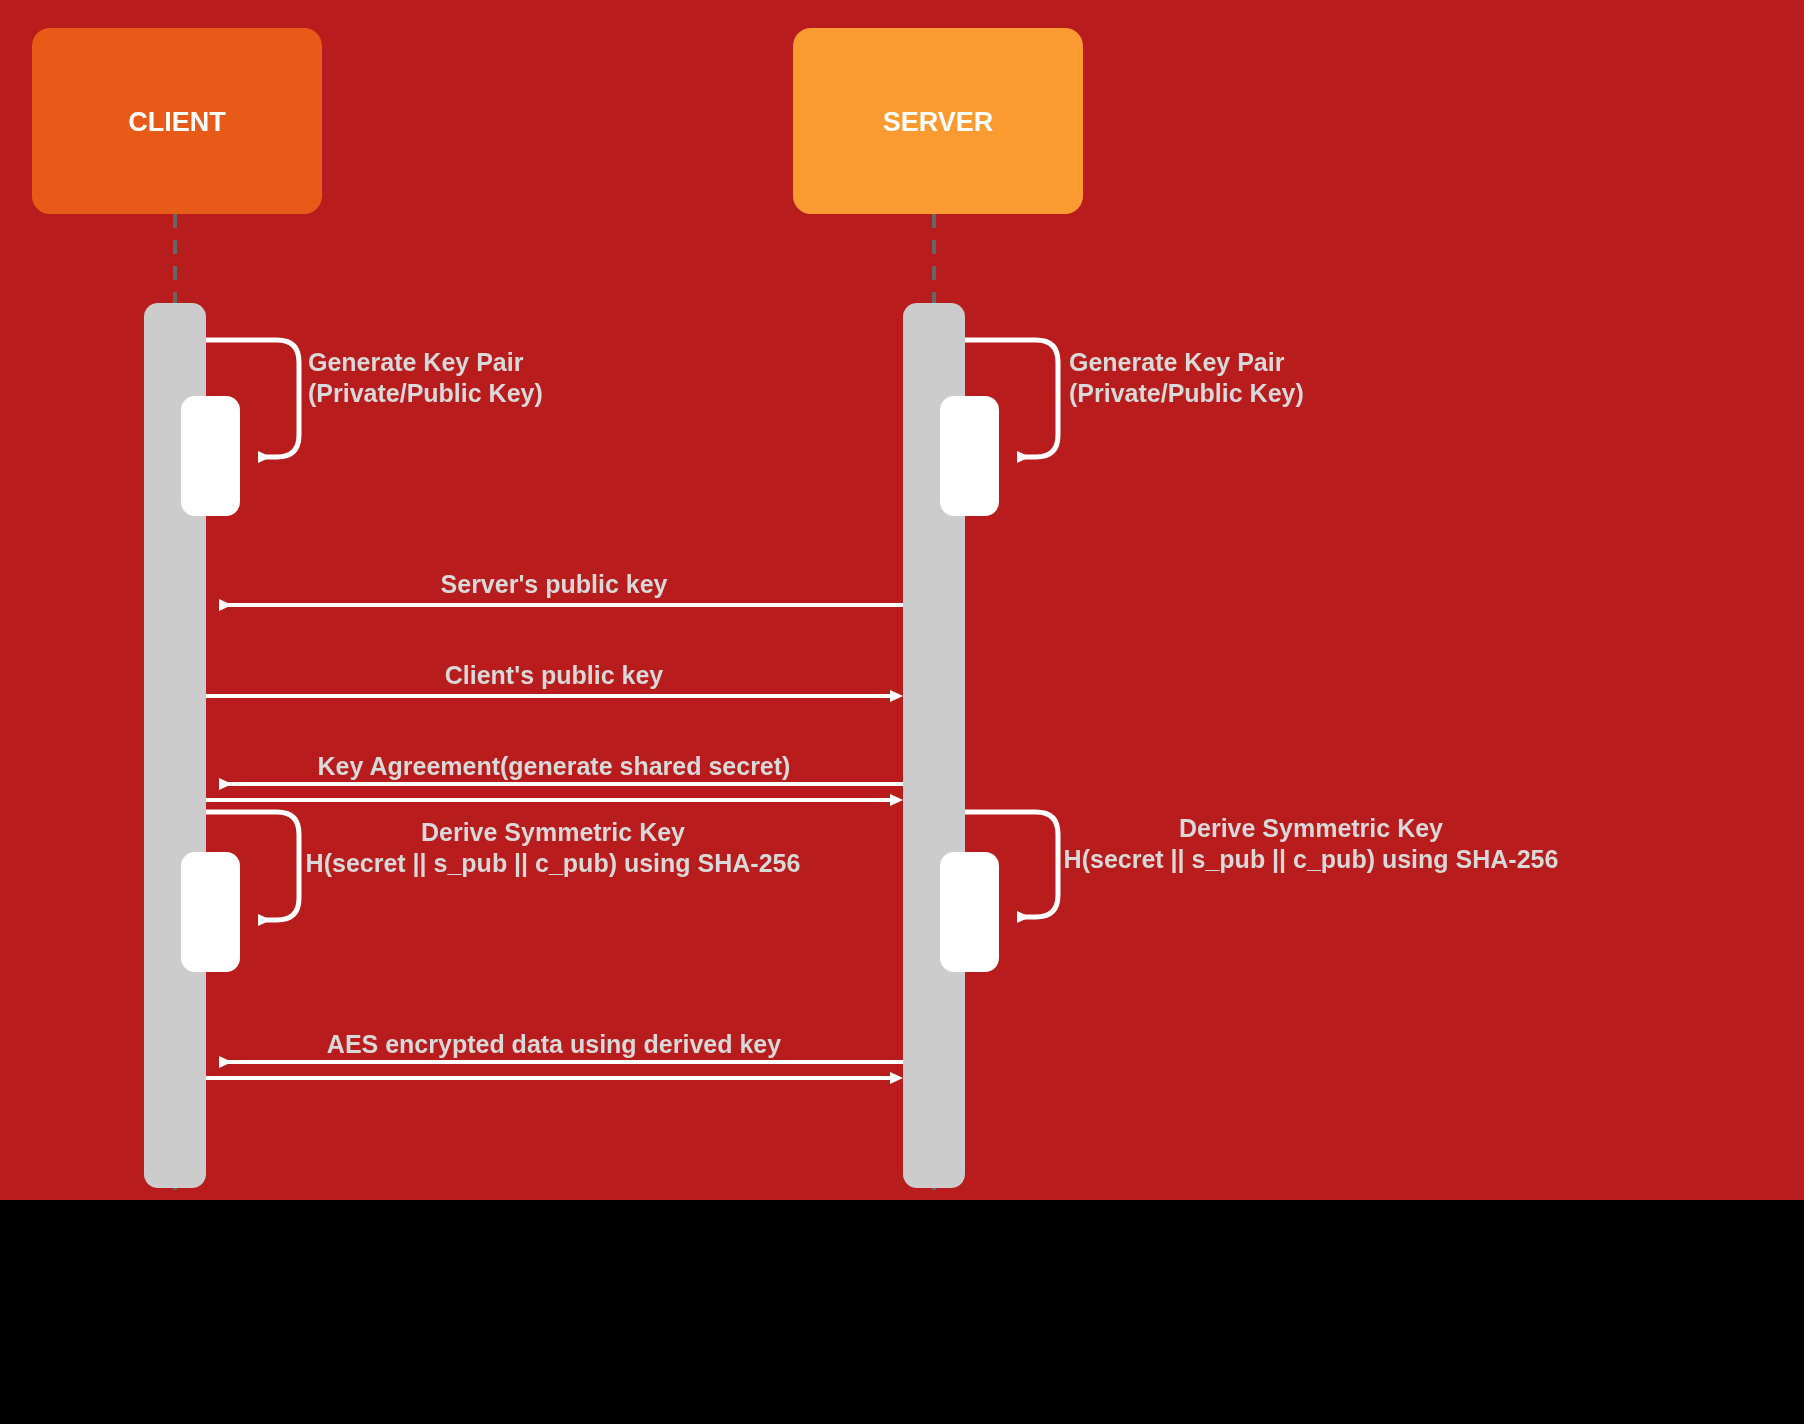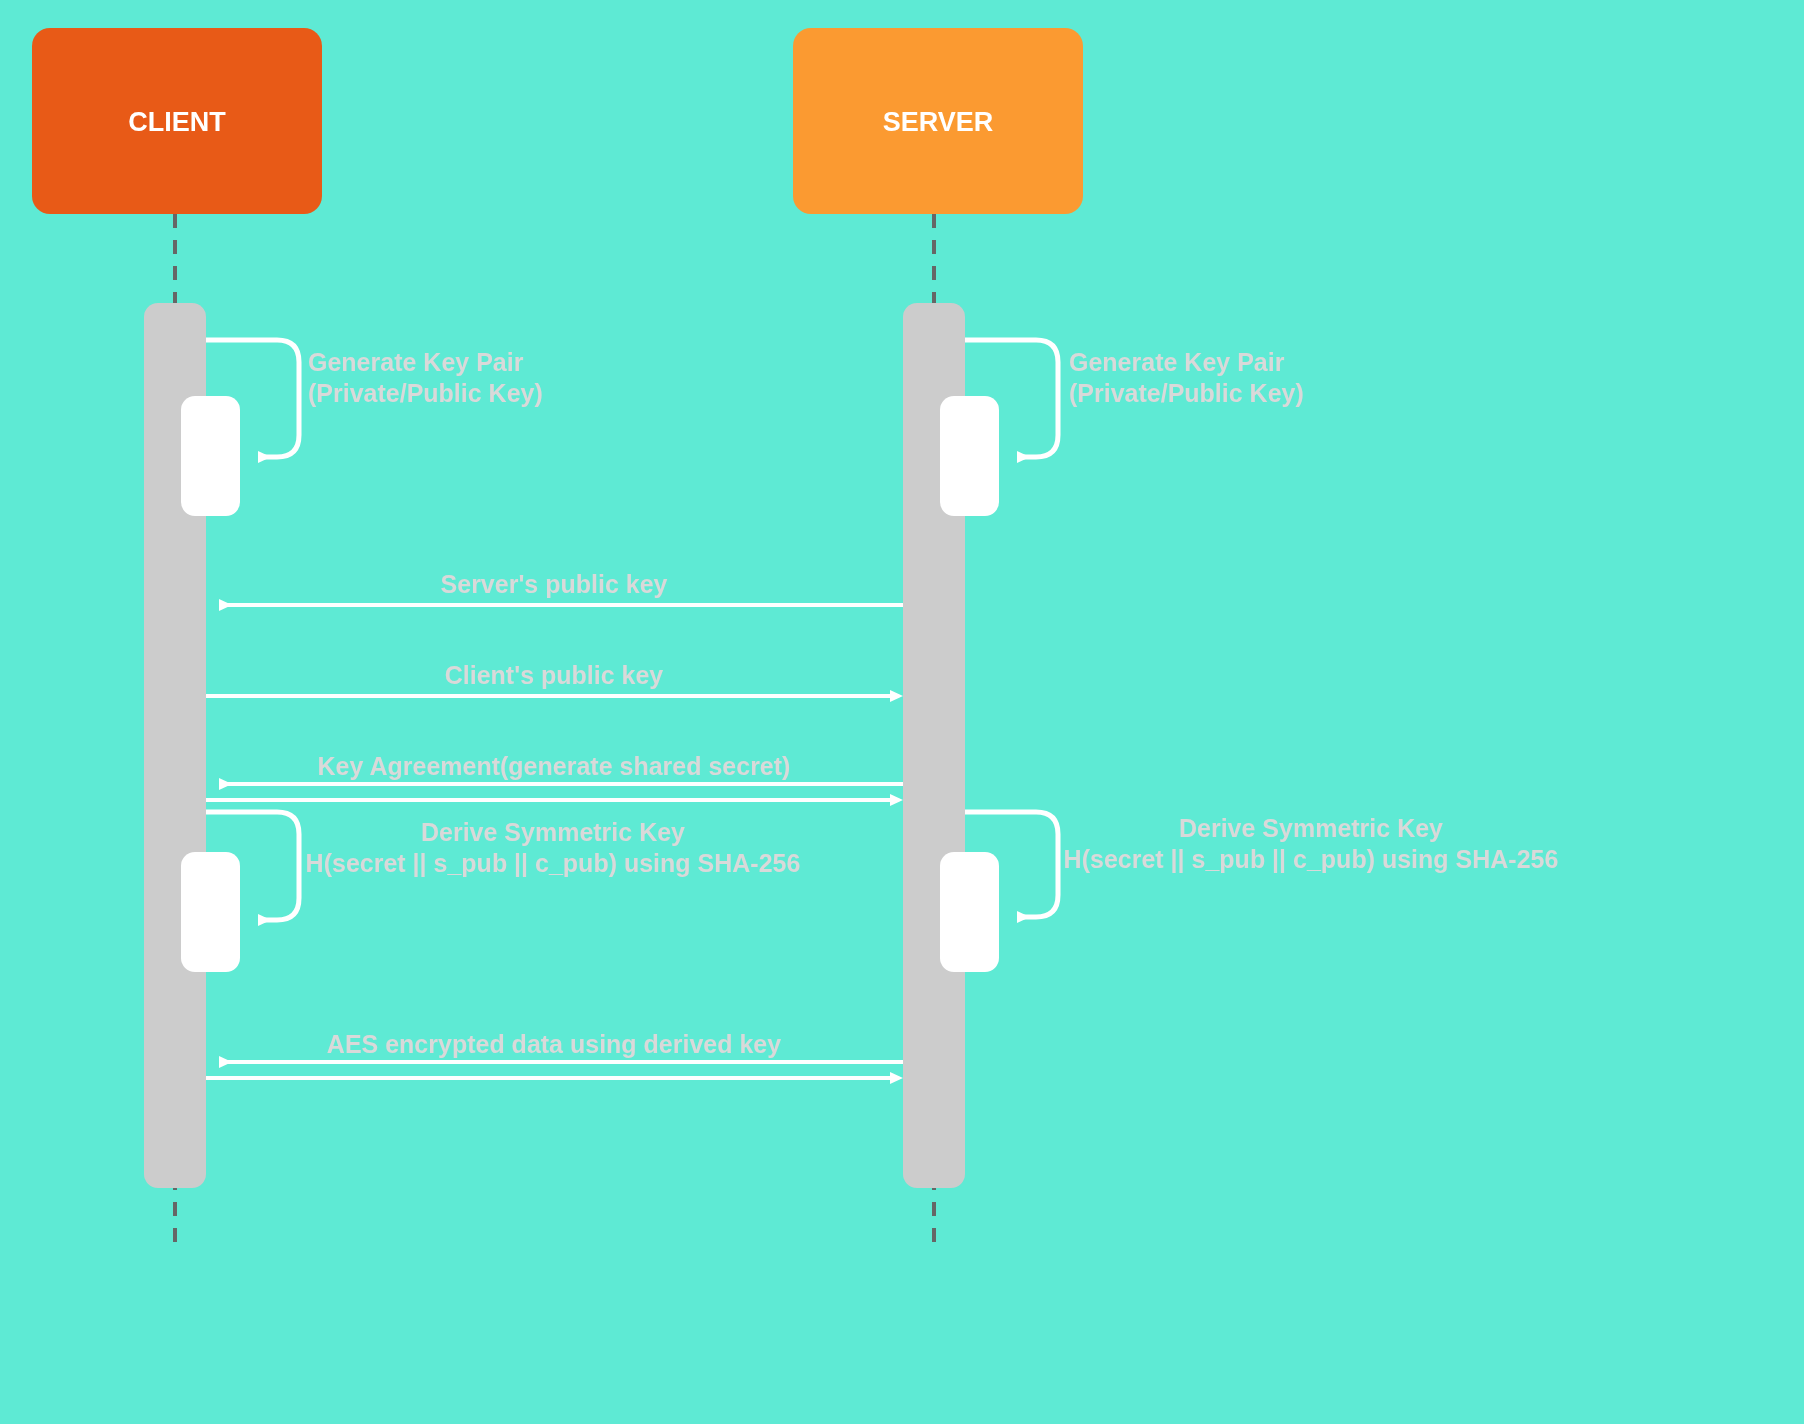--- a/index.html
+++ b/index.html
@@ -6,22 +6,22 @@
     margin: 0;
     padding: 0;
     background: #000000;
   }
   body {
     font-family: "Liberation Sans", sans-serif;
   }
   #canvas {
     position: relative;
     width: 1804px;
-    height: 1424px;
-    background: #5eead4;
+    height: 1200px;
+    background: #b91c1c;
     overflow: hidden;
   }
   svg.diagram {
     position: absolute;
     top: 0;
     left: 0;
     width: 1804px;
     height: 1424px;
     display: block;
   }

